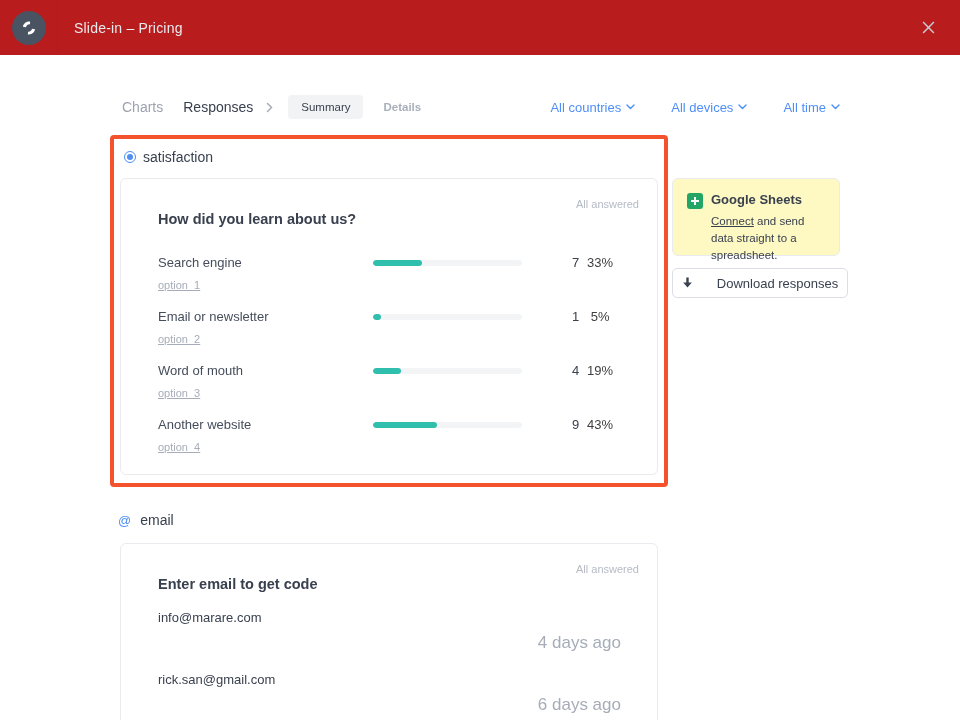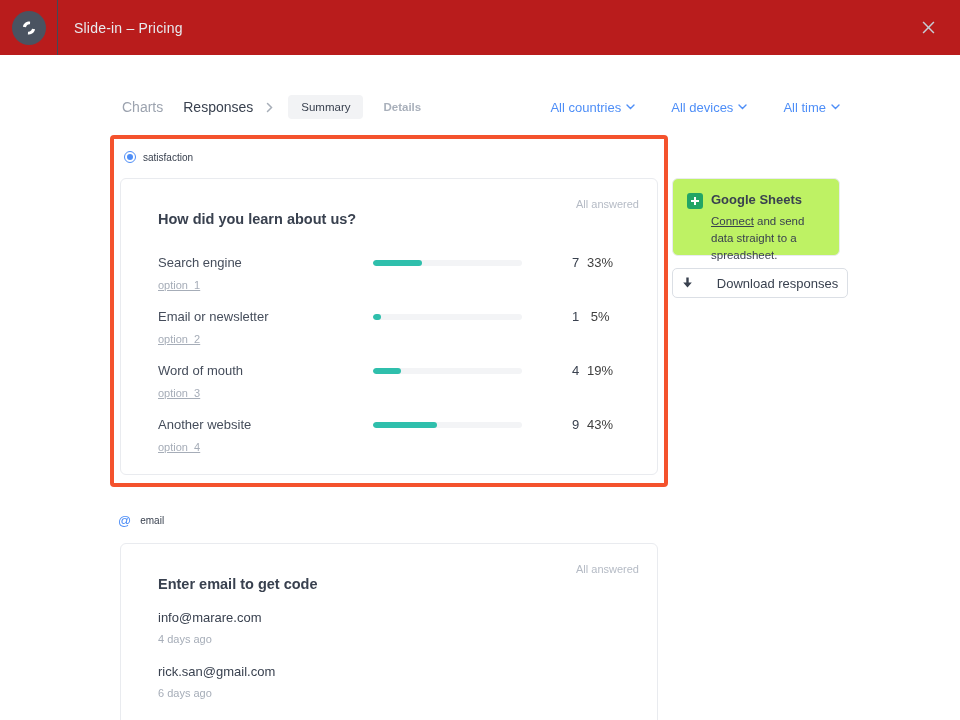--- a/index.html
+++ b/index.html
@@ -20,55 +20,55 @@
   .nav-responses { font-size:14px; color:#39414F; margin-left:20px; cursor:pointer; }
   .nav-crumb { margin-left:13px; display:flex; align-items:center; }
   .tab-summary { margin-left:15px; background:#F2F3F5; border-radius:4px; padding:6px 13px; font-size:11.5px; color:#39414F; cursor:pointer; }
   .tab-details { margin-left:20px; font-size:11.5px; color:#A9B0BB; cursor:pointer;font-weight:bold; }
   .filters { margin-left:auto; display:flex; align-items:center; gap:36px; }
   .filter { display:flex; align-items:center; gap:5px; font-size:13px; color:#4E8EF7; cursor:pointer; }
 
   
   .highlight-box { position:absolute; left:110px; top:135px; width:558px; height:352px; border:4px solid #F4522D; border-radius:4px; }
   .field-head { display:flex; align-items:center; gap:7px; margin:8px 0 0 10px; height:20px; }
-  .field-label { font-size:10px; color:#39414F; }
+  .field-label { font-size:14px; color:#39414F; }
   .radio-icon { width:12px; height:12px; border:1px solid #4E8EF7; border-radius:50%; display:flex; align-items:center; justify-content:center; }
   .radio-icon::after { content:""; width:6px; height:6px; border-radius:50%; background:#4E8EF7; }
   .card { position:relative; margin:11px 6px 0 6px; width:538px; background:#fff; border:1px solid #E9EBEF; border-radius:6px; }
   .card.sat { height:297px; }
   .badge { position:absolute; top:19px; right:18px; font-size:11px; color:#B5BBC5; }
   .question { padding:32px 36px 0 37px; font-size:14.5px; font-weight:bold; color:#39414F; }
   .opt-rows { padding:28px 36px 0 37px; }
   .opt-row { display:flex; align-items:flex-start; height:37px; margin-bottom:17px; }
   .opt-text { width:216px; }
   .opt-label { font-size:13px; color:#454D5B; line-height:16px; }
   .opt-key { font-size:11px; color:#A6ADB8; margin-top:8px;text-decoration:underline; }
   .bar-track { width:150px; height:6px; border-radius:3px; background:#F3F4F6; margin-top:5px; overflow:hidden; }
   .bar-fill { height:6px; border-radius:3px; background:#2FBFAC; }
   .opt-count { width:57px; text-align:right; font-size:13px; color:#39414F; line-height:16px; }
   .opt-pct { width:42px; text-align:center; font-size:13px; color:#404040; line-height:16px; }
 
   
-  .sheets-card { position:absolute; left:672px; top:178px; width:168px; height:78px; border:1px solid #E9EBEF; border-radius:6px; background:#bef264; padding:13px 12px 0 14px; display:flex; gap:8px; }
+  .sheets-card { position:absolute; left:672px; top:178px; width:168px; height:78px; border:1px solid #E9EBEF; border-radius:6px; background:#fef9c3; padding:13px 12px 0 14px; display:flex; gap:8px; }
   .sheets-icon { width:16px; height:16px; border-radius:3px; background:#22A565; position:relative; flex:none; margin-top:1px; }
   .sheets-icon::before { content:""; position:absolute; left:4px; top:7px; width:8px; height:2px; background:#fff; }
   .sheets-icon::after { content:""; position:absolute; left:7px; top:4px; width:2px; height:8px; background:#fff; }
   .sheets-title { font-size:13px; font-weight:bold; color:#39414F; }
   .sheets-body { margin-top:6px; font-size:11.5px; line-height:17px; color:#39414F; }
   .sheets-link { text-decoration:underline; cursor:pointer; color:#39414F; }
   .download-btn { position:absolute; left:672px; top:268px; width:176px; height:30px; border:1px solid #DBDFE5; border-radius:5px; background:#fff; display:flex; align-items:center; justify-content:center; gap:24px; font-size:13px; color:#39414F; cursor:pointer; }
 
   
   .email-head { position:absolute; left:118px; top:510px; display:flex; align-items:center; gap:9px; height:20px; }
   .at-icon { font-size:13px; color:#4E8EF7; line-height:13px; }
   .email-card { position:absolute; left:120px; top:543px; width:538px; height:215px; background:#fff; border:1px solid #E9EBEF; border-radius:6px; }
   .entries { padding:18px 36px 0 37px; }
   .entry { margin-bottom:19px; }
   .entry-value { font-size:13px; color:#39414F; line-height:16px; }
-  .entry-time { font-size:11px; color:#A6ADB8; margin-top:7px; }
+  .entry-time { font-size:17px; color:#A6ADB8; margin-top:7px;text-align:right; }
 </style>
 </head>
 <body>
 
 <div class="screen">
 
   <header class="topbar">
     <div class="logo-block">
       <div class="logo-circle">
         <svg width="18" height="18" viewBox="0 0 24 24" fill="#fff">

